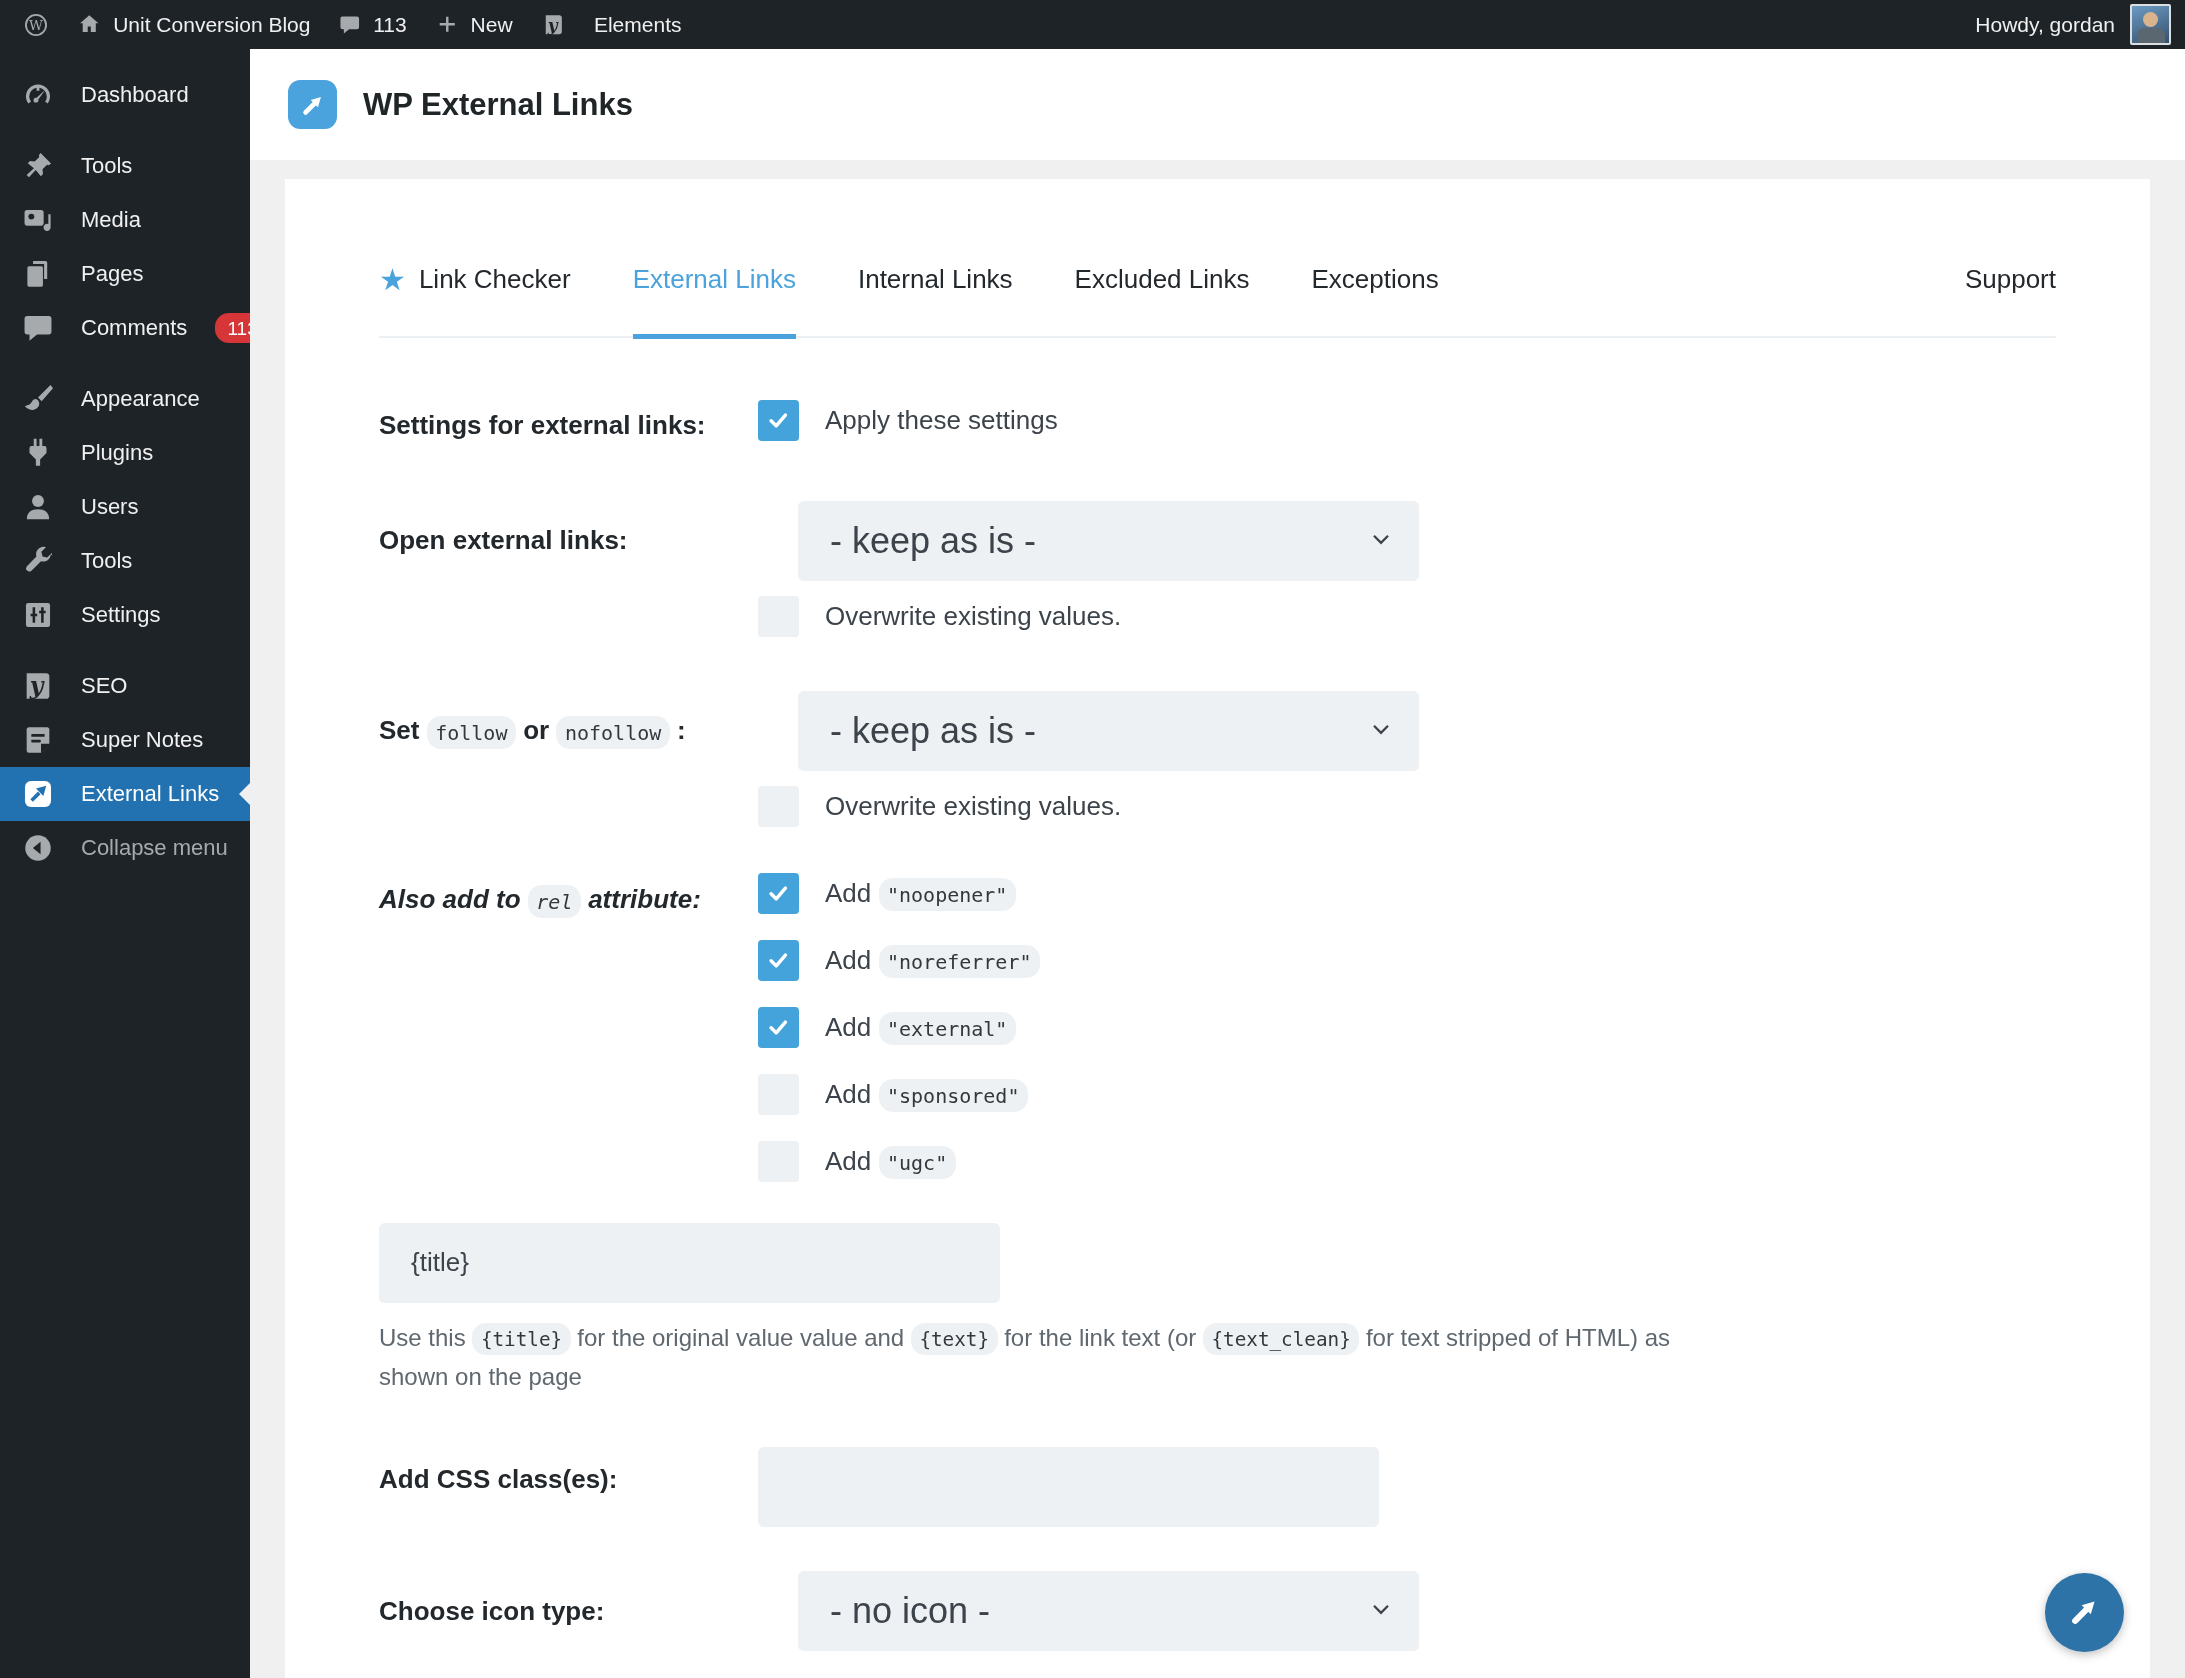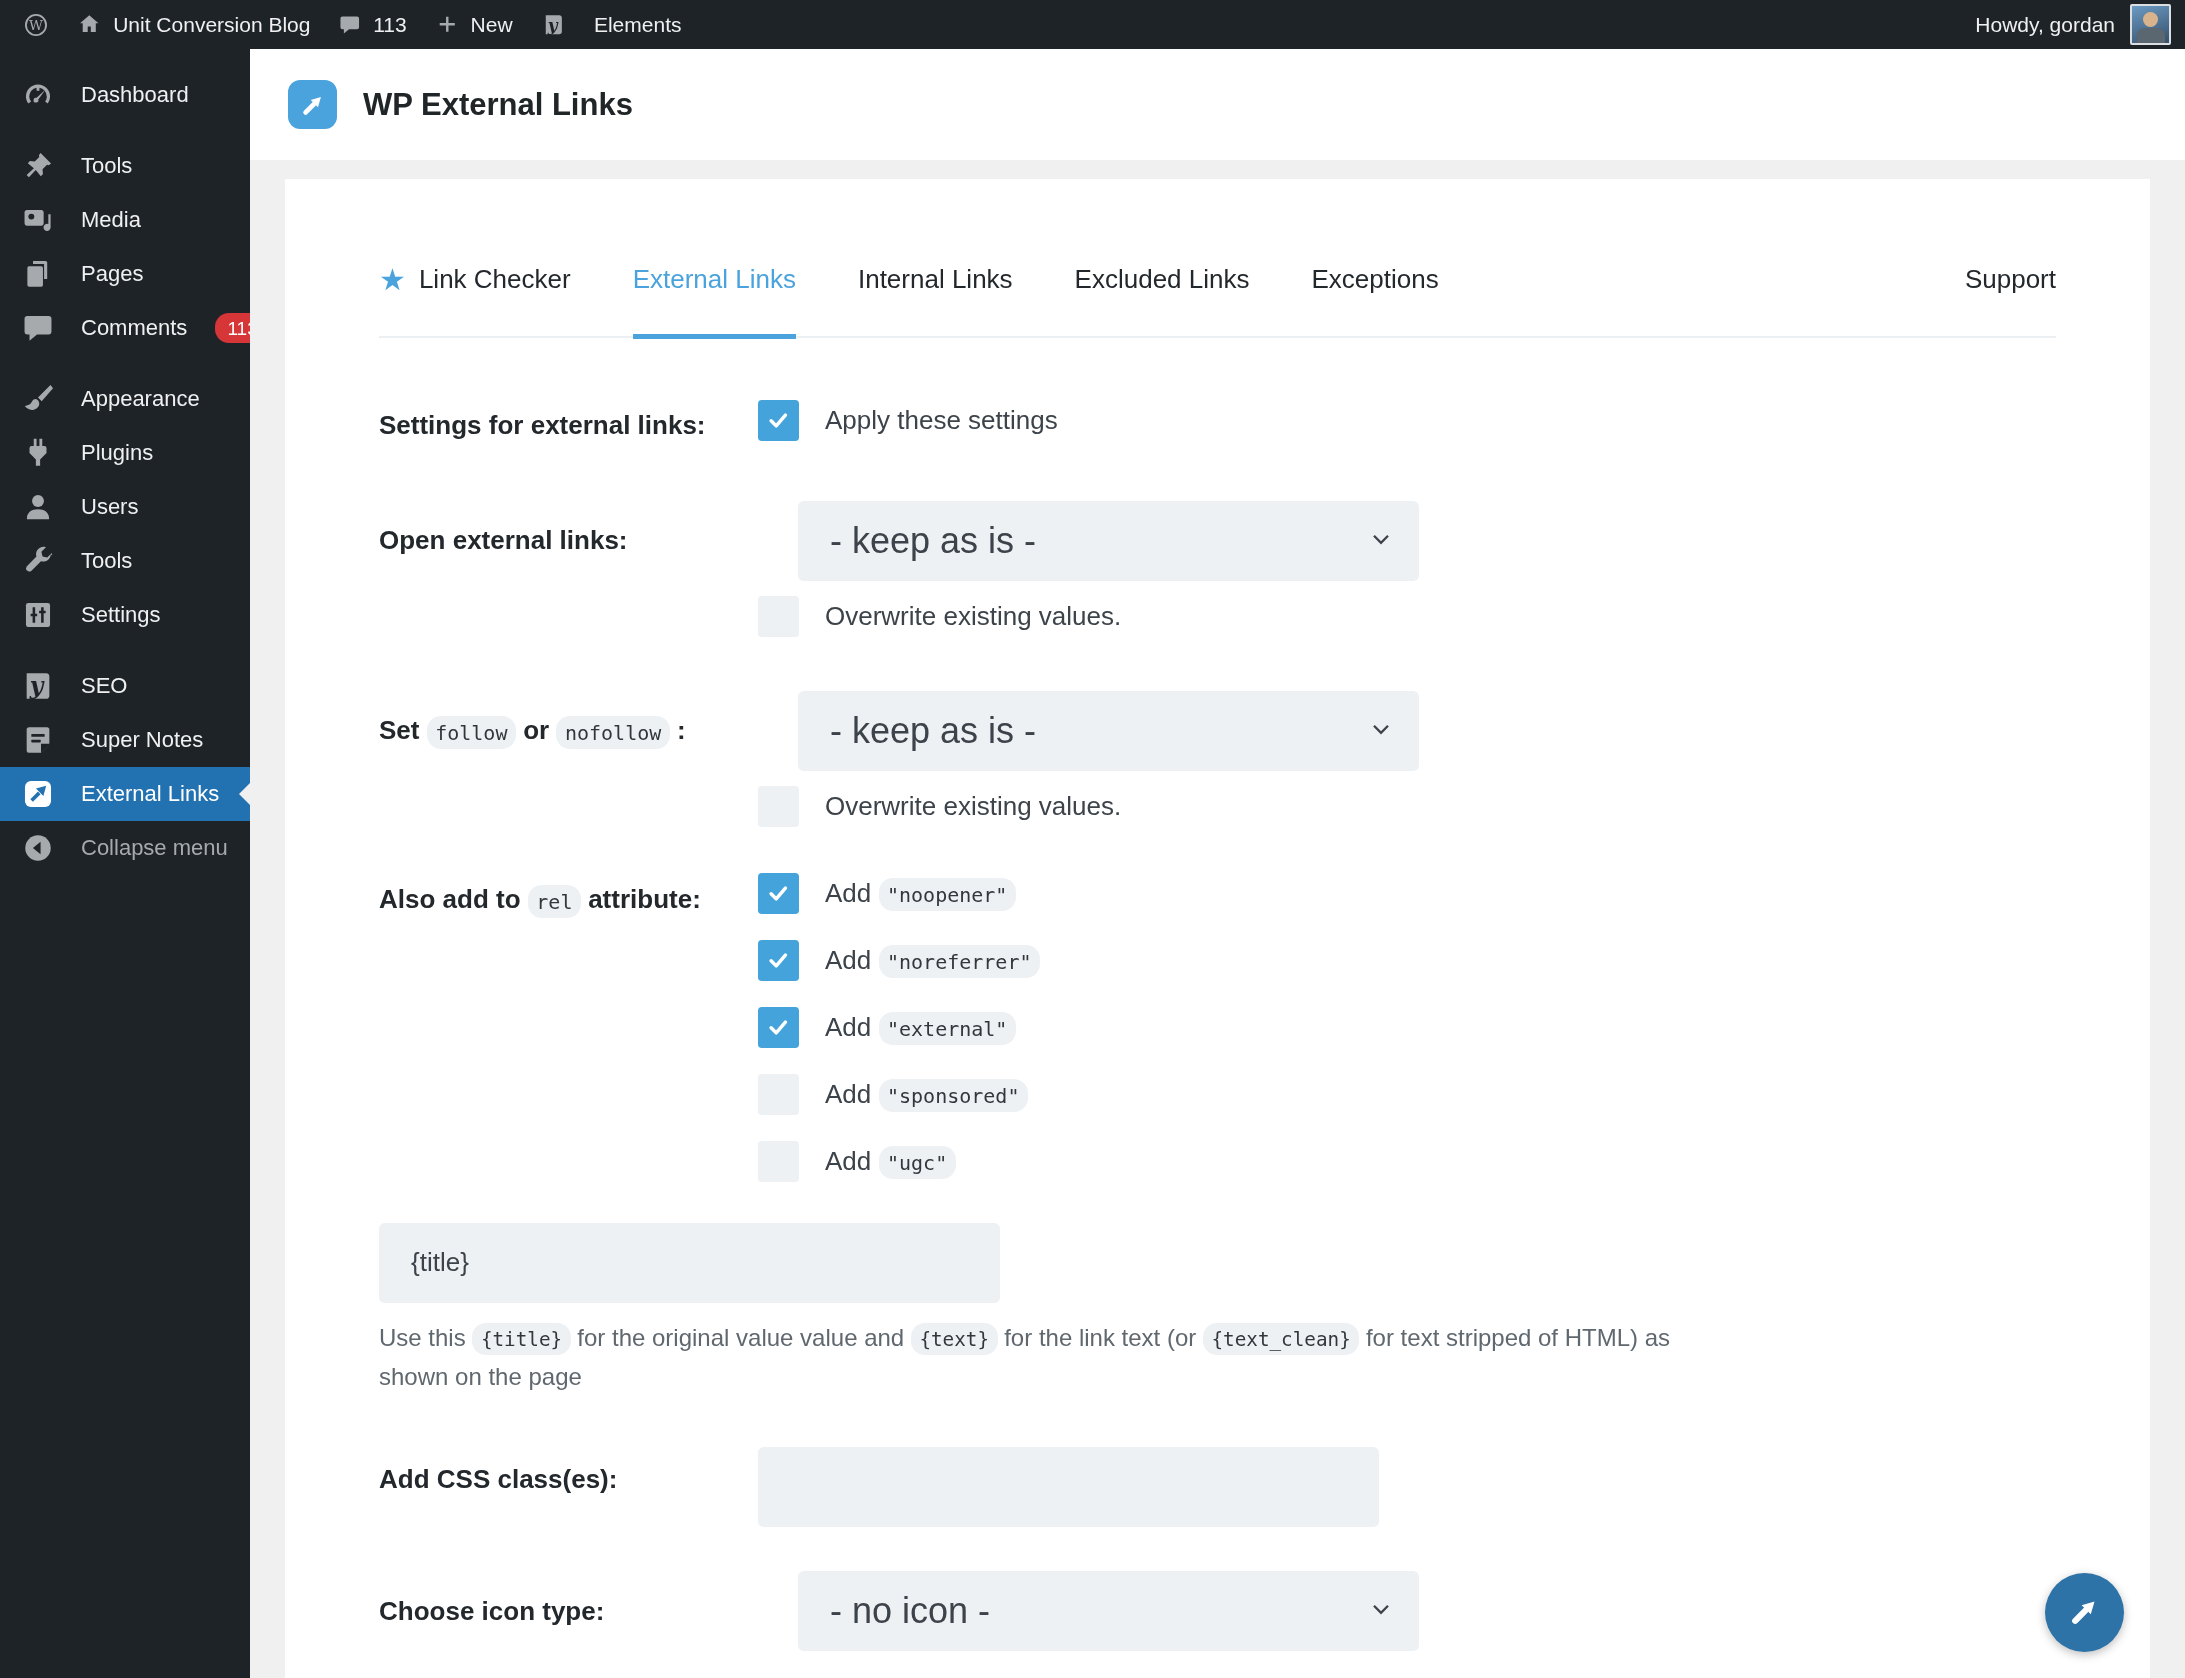--- a/index.html
+++ b/index.html
@@ -120,21 +120,21 @@
   }
 
   
   .row-apply{ margin-top:62px; }
   .row-apply .flabel{ padding-top:7.5px; }
   .row-open{ margin-top:58px; }
   .row-open .flabel, .row-follow .flabel, .row-icon .flabel{ padding-top:22.6px; }
   .overwrite{ margin-top:15px; }
   .row-follow{ margin-top:54px; }
   .row-rel{ margin-top:46px; }
-  .row-rel .flabel{ padding-top:9.4px; }
+  .row-rel .flabel{ padding-top:9.4px;font-style:italic; }
   .rel-options{ display:flex; flex-direction:column; gap:26px; }
   .row-title{ margin-top:41px; }
   .row-title .flabel{ padding-top:19px; }
   .row-css{ margin-top:50px; }
   .row-css .flabel{ padding-top:15px; }
   .row-icon{ margin-top:44px; }
 </style>
 </head>
 <body>
 

